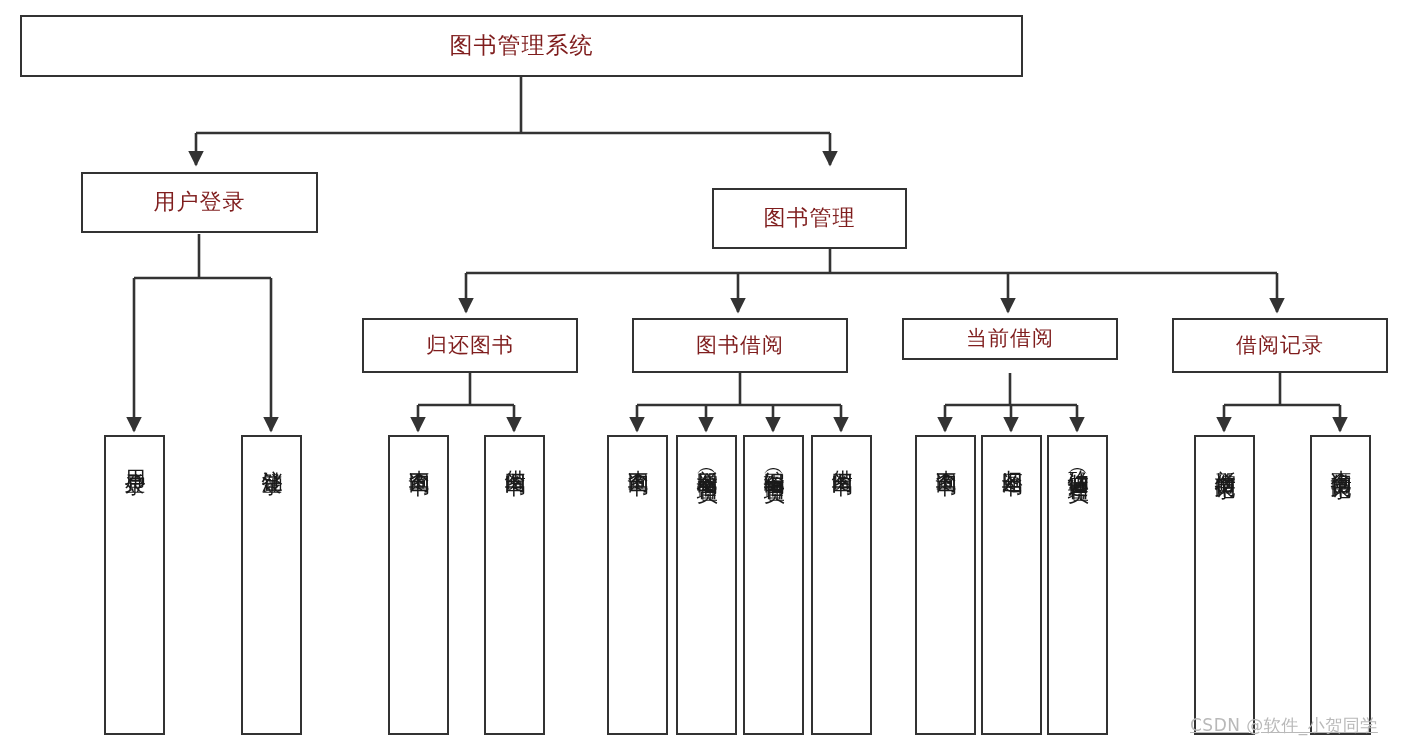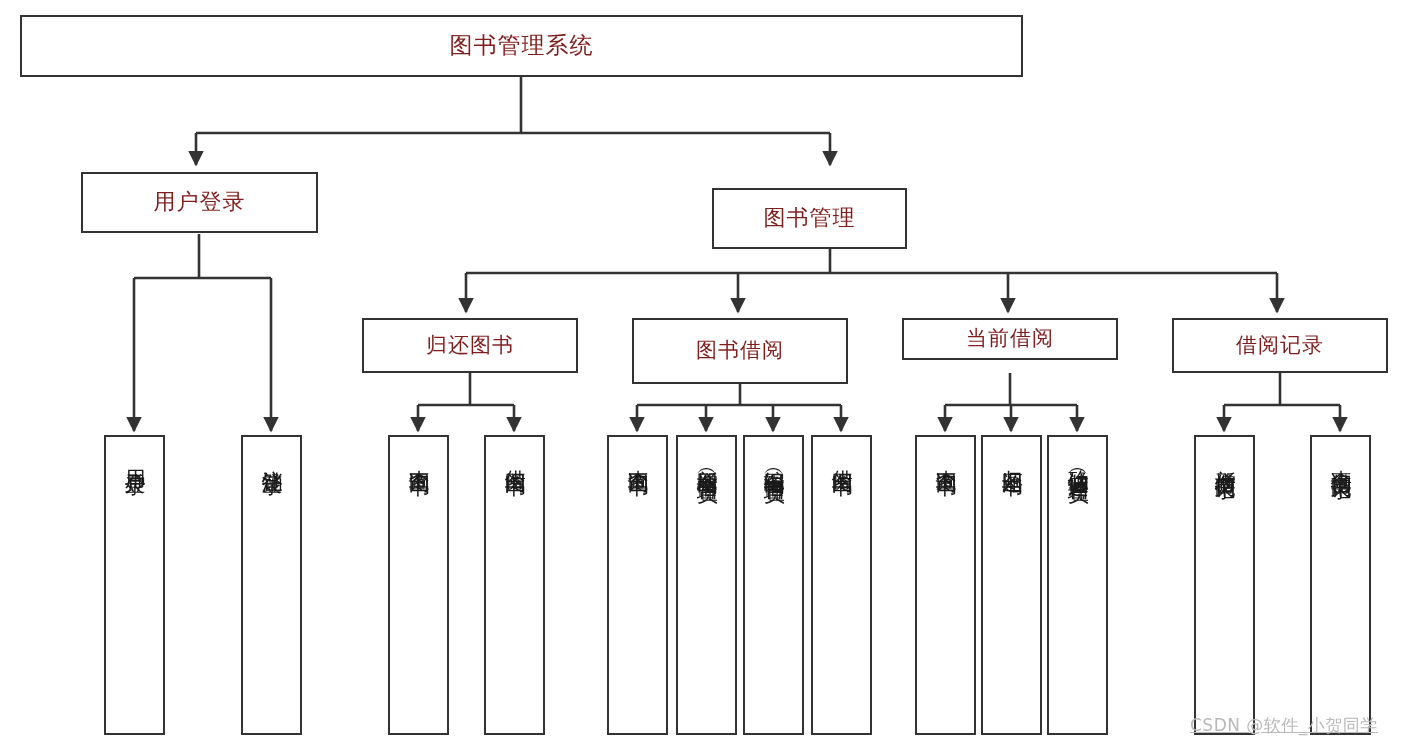--- a/index.html
+++ b/index.html
@@ -138,21 +138,21 @@
   <div class="node-box level-1" style="left:81px; top:172px; width:237px; height:61px;">
     <span class="node-label-h">用户登录</span>
   </div>
   <div class="node-box level-1" style="left:712px; top:188px; width:195px; height:61px;">
     <span class="node-label-h">图书管理</span>
   </div>
 
   <div class="node-box level-2" style="left:362px; top:318px; width:216px; height:55px;">
     <span class="node-label-h">归还图书</span>
   </div>
-  <div class="node-box level-2" style="left:632px; top:318px; width:216px; height:66px;text-align:right;">
+  <div class="node-box level-2" style="left:632px; top:318px; width:216px; height:55px;text-align:right;">
     <span class="node-label-h">图书借阅</span>
   </div>
   <div class="node-box level-2" style="left:902px; top:318px; width:216px; height:42px;">
     <span class="node-label-h">当前借阅</span>
   </div>
   <div class="node-box level-2" style="left:1172px; top:318px; width:216px; height:55px;">
     <span class="node-label-h">借阅记录</span>
   </div>
 
   <div class="leaf-box" style="left:104px; top:435px; width:61px; height:300px;">

